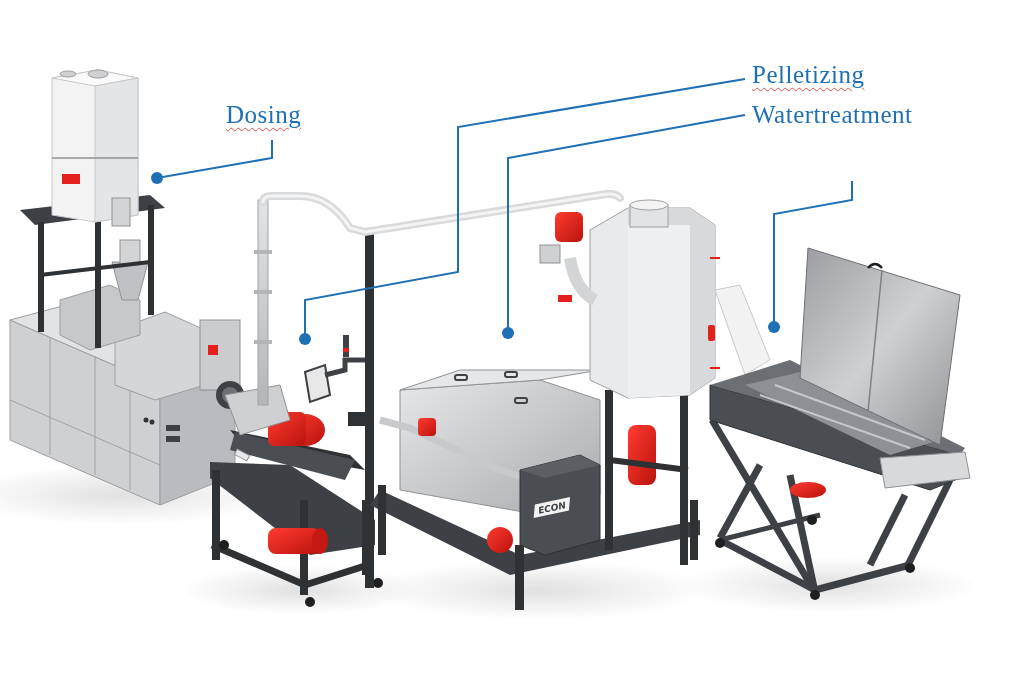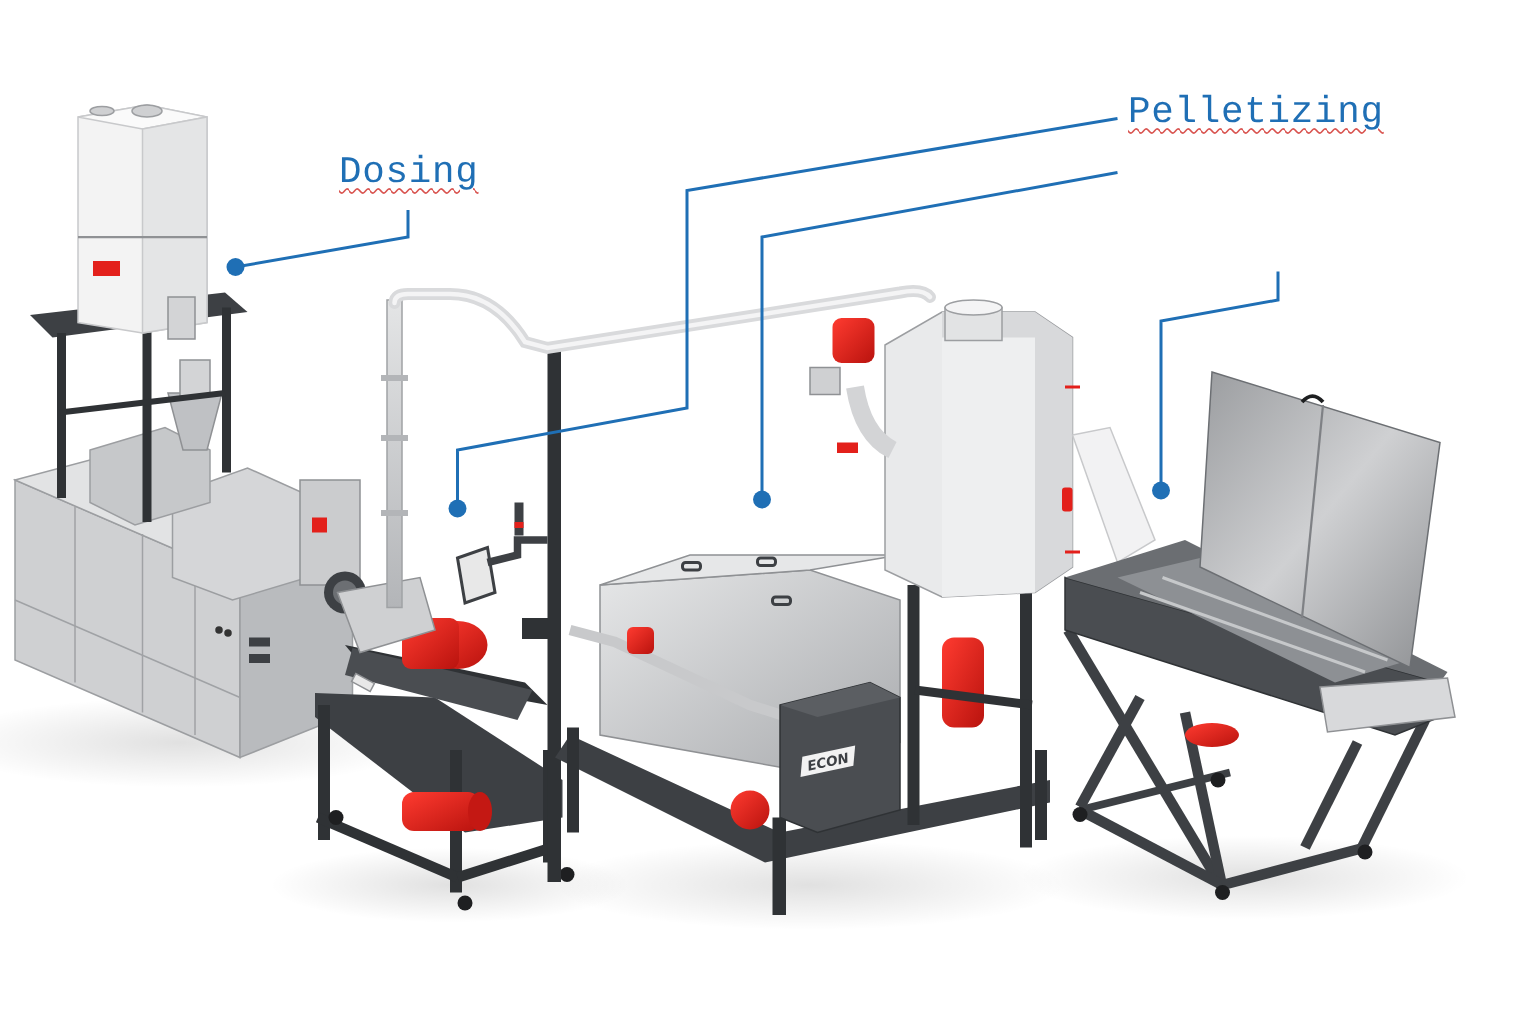--- a/index.html
+++ b/index.html
@@ -1,21 +1,21 @@
 <!DOCTYPE html>
 <html><head>
   <meta charset="utf-8">
   <style>
     html, body { margin: 0; padding: 0; background: #ffffff; }
     body { width: 1024px; height: 683px; overflow: hidden; position: relative; font-family: "DejaVu Sans", sans-serif; }
     .stage { position: absolute; left: 0; top: 0; width: 1024px; height: 683px; background: #ffffff; }
     .label {
       position: absolute;
       color: #1f6fb5;
-      font-family: Liberation Mono, monospace;
+      font-family: Liberation Serif, serif;
       font-size: 25px;
       letter-spacing: 0.5px;
       line-height: 1;
       white-space: nowrap;
       text-decoration: underline wavy #d9534f;
       text-decoration-thickness: 1px;
       text-underline-offset: 4px;
     }
     .label.watertreatment { text-decoration: none; }
     svg.scene { position: absolute; left: 0; top: 0; }
@@ -234,14 +234,15 @@
     <g fill="#1f6fb5">
       <circle cx="157" cy="178" r="6"></circle>
       <circle cx="305" cy="339" r="6"></circle>
       <circle cx="508" cy="333" r="6"></circle>
       <circle cx="774" cy="327" r="6"></circle>
     </g>
   </svg>
 
   <div class="label" style="left:226px; top:102px;">Dosing</div>
   <div class="label" style="left:752px; top:62px;">Pelletizing</div>
+  <div class="label watertreatment" style="left:752px; top:102px;">Watertreatment</div>
 
 </div>
 
 </body></html>

